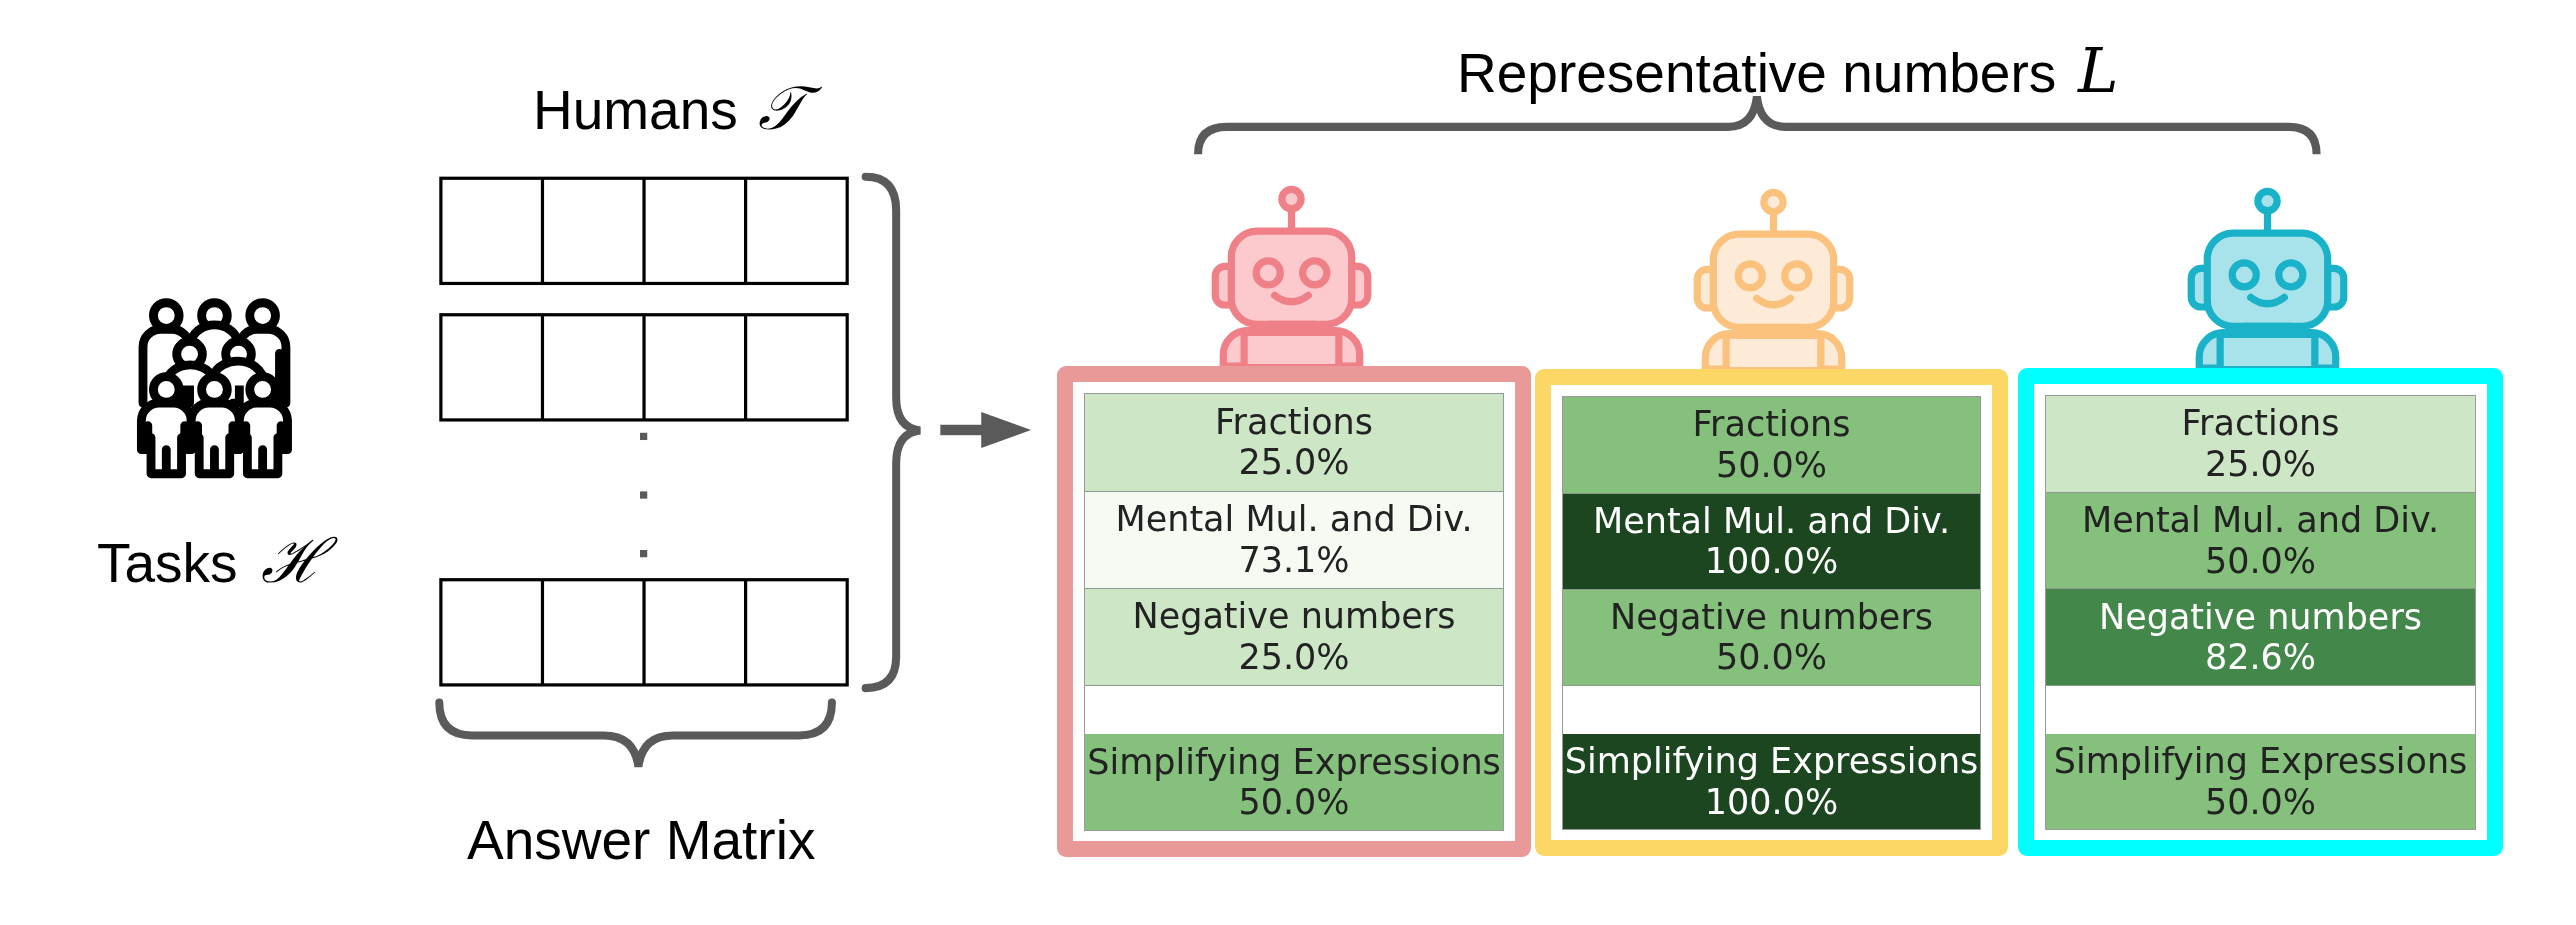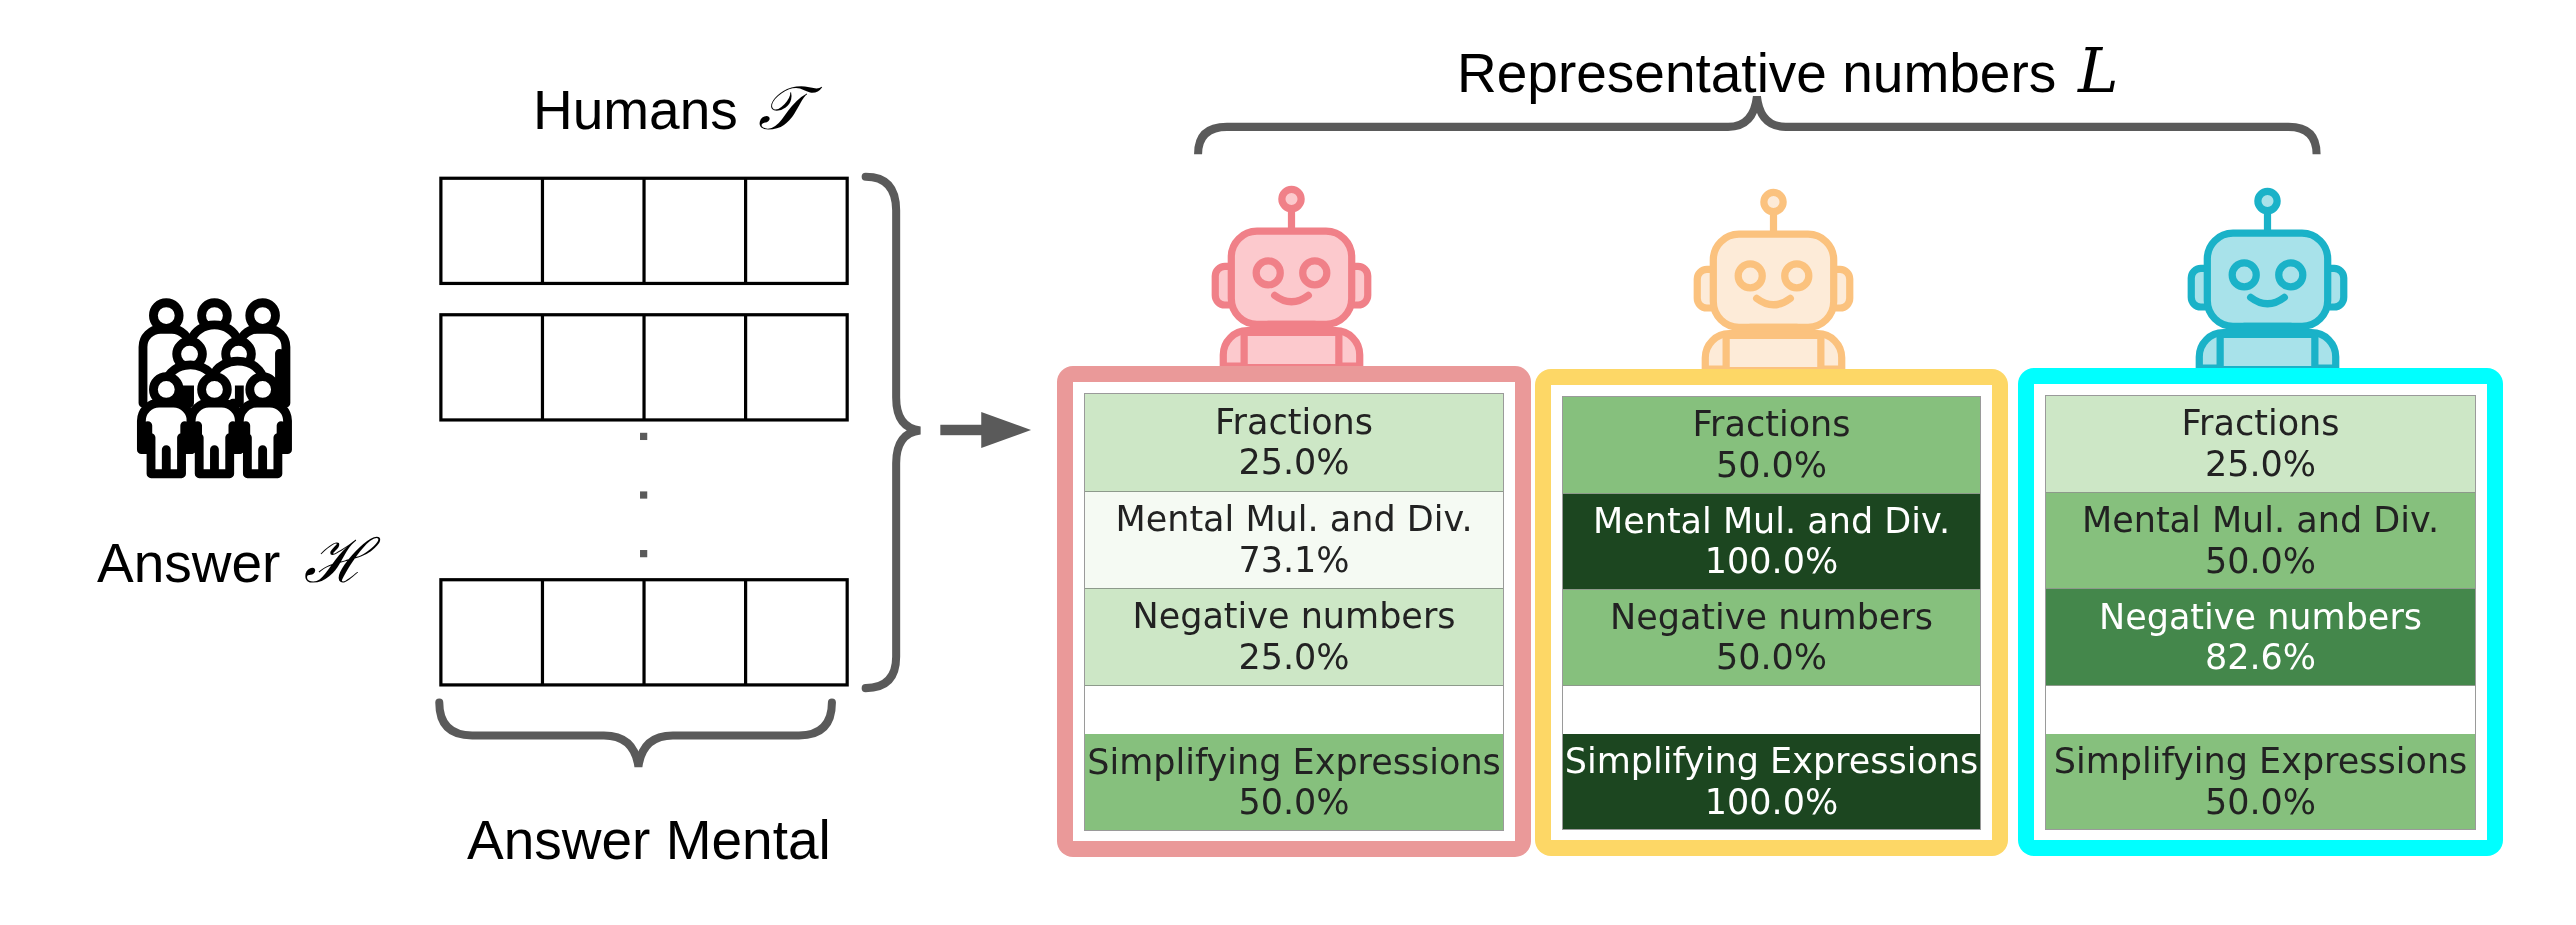--- a/index.html
+++ b/index.html
@@ -3,21 +3,21 @@
   <meta charset="utf-8">
   <style>
     html, body { margin: 0; padding: 0; background: #ffffff; }
     body { width: 2576px; height: 925px; position: relative; overflow: hidden;
       font-family: "Liberation Sans", sans-serif; color: #000; }
     .abs { position: absolute; }
     .label { font-family: "Liberation Sans", sans-serif; font-size: 55px; color: #000; white-space: nowrap; line-height: 1; }
     .math { font-family: "DejaVu Serif", serif; font-style: italic; font-size: 61px; }
     svg { position: absolute; left: 0; top: 0; overflow: visible; }
 
-    .card { position: absolute; box-sizing: border-box; border-radius: 16px; }
+    .card { position: absolute; box-sizing: border-box; border-radius: 9px; }
     .card-inner { position: absolute; left: 16px; right: 16px; top: 16px; bottom: 16px; background: #ffffff; }
     .cells { position: absolute; left: 11.2px; right: 11.2px; top: 11.2px; bottom: 9.6px; display: flex; flex-direction: column;
       border: 0.8px solid #9a9a9a; box-sizing: border-box; }
     .cell { flex: 1; display: flex; flex-direction: column; align-items: center; justify-content: center;
       border-bottom: 1.6px solid #8d9a8b; font-family: "DejaVu Sans", sans-serif; font-size: 35px; line-height: 1.16; }
     .cell:last-child { border-bottom: none; margin-top: 48px; }
     .cell span { white-space: nowrap; }
 
     .robot { position: absolute; width: 169px; height: 183px; }
   </style>
@@ -45,21 +45,21 @@
       <path d="M176 560 V524 a22 22 0 0 1 22 -22 h18 a22 22 0 0 1 22 22 V560 h-8 V530 M184 530 V560 h-8 M188 545 V590 h38 V545 M207 560 V590"></path>
       <circle cx="267" cy="485" r="16"></circle>
       <path d="M238 560 V524 a22 22 0 0 1 22 -22 h16 a22 22 0 0 1 22 22 V560 h-8 V530 M246 530 V560 M248 545 V590 h38 V545 M267 560 V590"></path>
       <circle cx="327" cy="485" r="16"></circle>
       <path d="M298 560 V524 a22 22 0 0 1 22 -22 h16 a22 22 0 0 1 22 22 V560 h-8 V530 M306 530 V560 M308 545 V590 h38 V545 M327 560 V590"></path>
     </g>
   </g>
 </svg>
 
 <div class="abs label" style="left:97px; top:530px;">
-  <span>Answer</span>
+  <span>Tasks</span>
   <span class="math" style="margin-left:8px;">ℋ</span>
 </div>
 
 <div class="abs label" style="left:533px; top:77px;">
   <span>Humans</span>
   <span class="math" style="margin-left:4.8px;">𝒯</span>
 </div>
 
 <svg width="2576" height="925" viewBox="0 0 3208 1152">
   <g fill="#ffffff" stroke="#000000" stroke-width="4">
@@ -93,21 +93,21 @@
   <path d="M1078 220 Q1116 220 1116 262 L1116 495 Q1116 533 1146 536 Q1116 539 1116 577 L1116 818 Q1116 857 1078 857" fill="none" stroke="#5a5a5a" stroke-width="10" stroke-linecap="round"></path>
 
   <g fill="#5a5a5a">
     <rect x="1171" y="529" width="56" height="13"></rect>
     <polygon points="1222,513 1284,535.5 1222,558"></polygon>
   </g>
 
   <path d="M1492 192 Q1492 158 1528 158 L2152 158 Q2184 158 2188 120 Q2192 158 2224 158 L2850 158 Q2885 158 2885 192" fill="none" stroke="#5a5a5a" stroke-width="10" stroke-linecap="butt"></path>
 </svg>
 
-<div class="abs label" style="left:467px; top:813px;">Answer Mental</div>
+<div class="abs label" style="left:467px; top:813px;">Answer Matrix</div>
 
 <div class="abs label" style="left:1457px; top:40px;">
   <span>Representative numbers</span>
   <span class="math" style="margin-left:6.4px;">L</span>
 </div>
 
 <div id="agents">
     <div class="robot" style="left: 1207px; top: 183px;">
   <svg viewBox="0 0 210 228" width="169" height="183" style="position:static;">
     <g class="r" stroke-width="9" stroke-linejoin="round" stroke-linecap="round">

